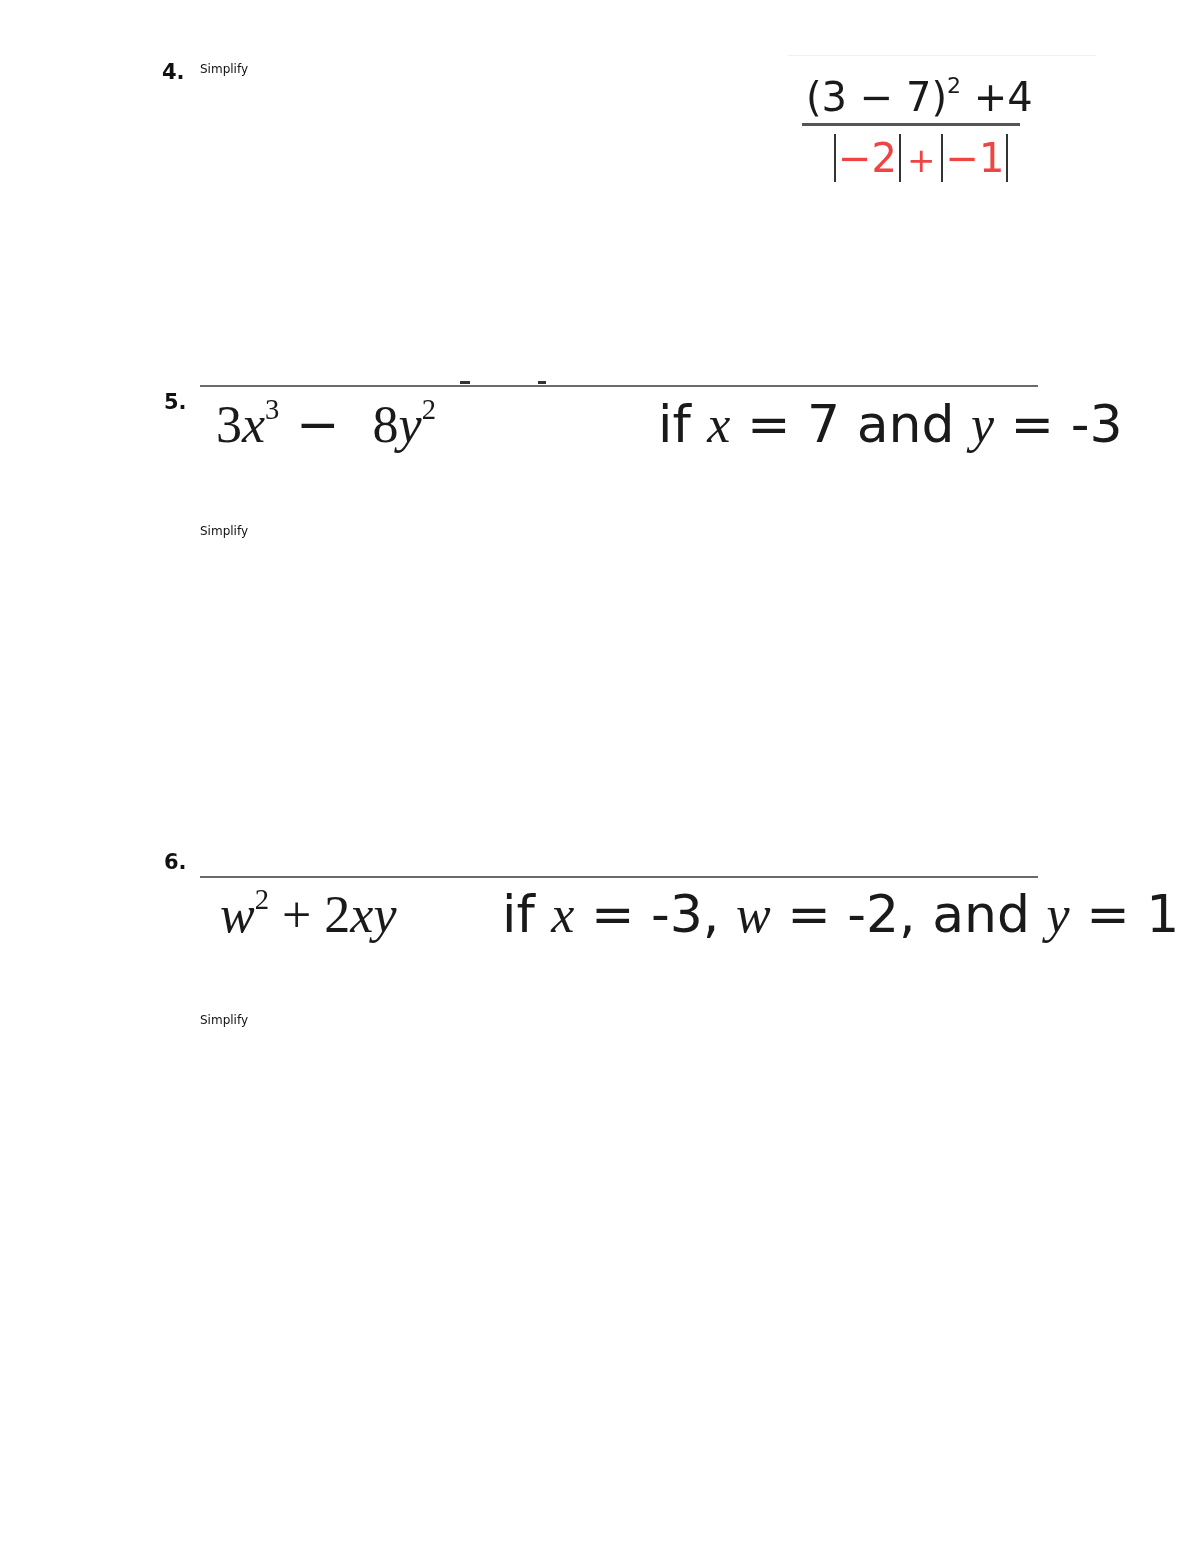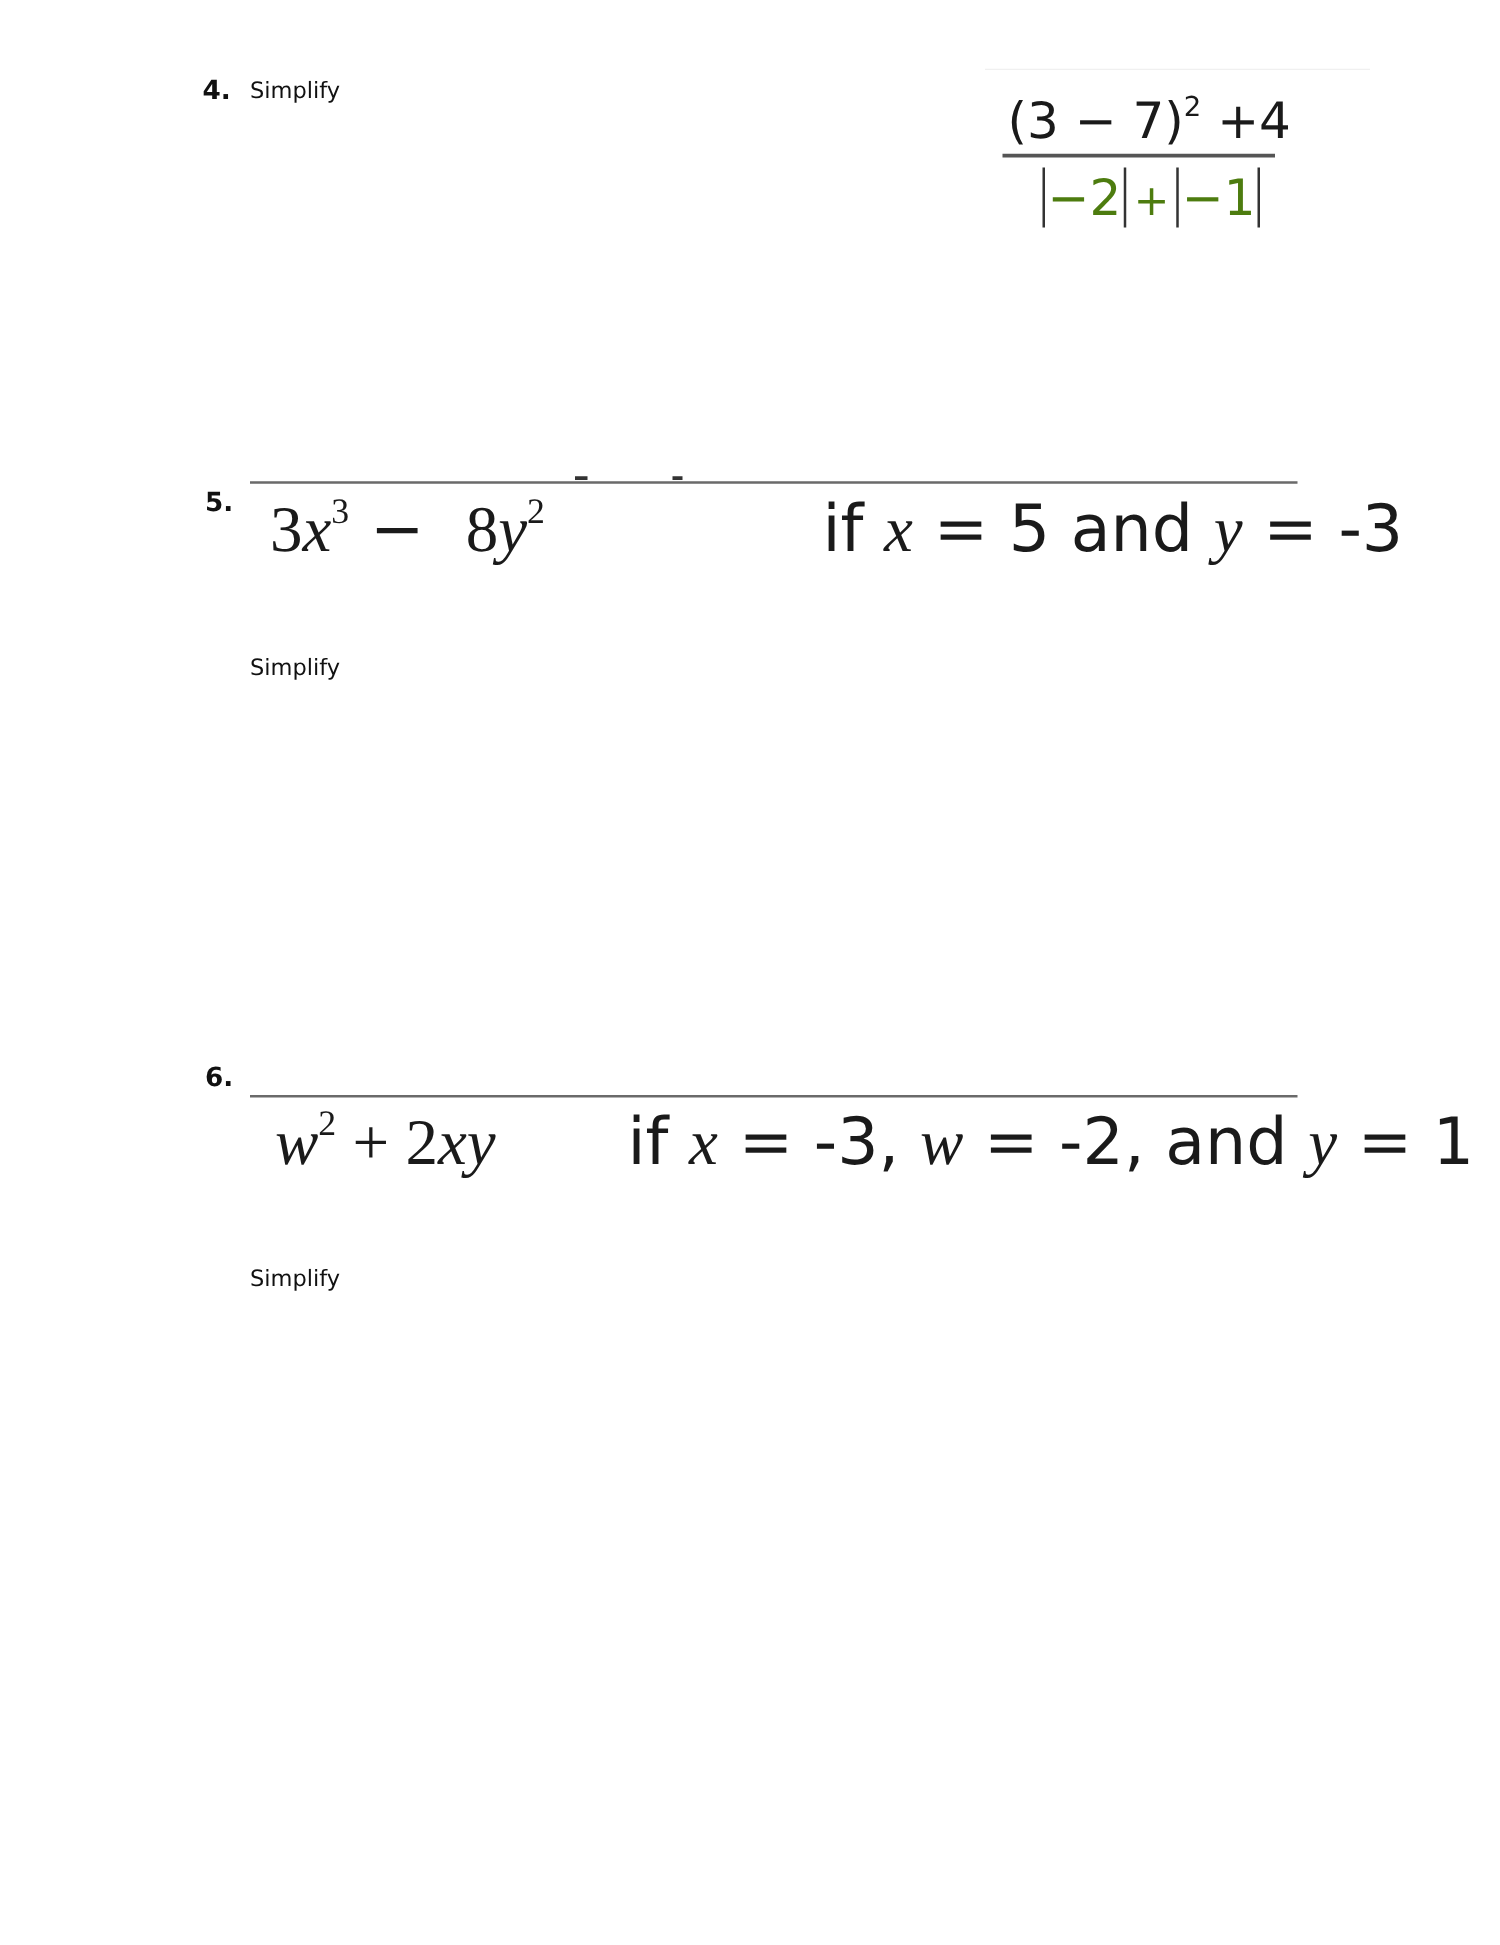--- a/index.html
+++ b/index.html
@@ -1,29 +1,29 @@
 <!DOCTYPE html>
 <html><head>
 <meta charset="utf-8">
 <style>
   html, body { margin: 0; padding: 0; background: #ffffff; }
   body { width: 1200px; height: 1556px; position: relative; overflow: hidden;
          font-family: "Liberation Sans", sans-serif; color: #111; }
   .abs { position: absolute; }
   .qnum { font-family: "DejaVu Sans", sans-serif; font-weight: bold; font-size: 21px; color: #111; }
-  .label { font-family: "DejaVu Sans", sans-serif; font-size: 18px; color: #111; }
+  .label { font-family: "DejaVu Sans", sans-serif; font-size: 12px; color: #111; }
   .math { font-family: "Liberation Serif", serif; font-style: italic; }
   .sans { font-family: "DejaVu Sans", sans-serif; font-style: normal; }
   .rule { position: absolute; height: 2px; background: #6a6a6a; }
   .faint-rule { position: absolute; height: 1px; background: #f0f0f0; }
   .mathimg { font-size: 52px; line-height: 1; color: #1a1a1a; white-space: nowrap; }
   sup { font-size: 0.55em; vertical-align: 0.8em; line-height: 0; }
   .frac-num { position: absolute; left: 806px; top: 74px; font-family: "DejaVu Sans", sans-serif; font-size: 40px; color: #1a1a1a; white-space: nowrap; }
   .frac-bar { position: absolute; left: 802px; top: 123px; width: 218px; height: 3px; background: #555; }
-  .frac-den { position: absolute; left: 832px; top: 134px; font-family: "DejaVu Sans", sans-serif; font-size: 40px; color: #4d7c0f; white-space: nowrap; }
+  .frac-den { position: absolute; left: 832px; top: 134px; font-family: "DejaVu Sans", sans-serif; font-size: 40px; color: #ef4444; white-space: nowrap; }
   .abs-bar { display: inline-block; width: 2px; height: 48px; background: #333; vertical-align: -10px; margin: 0 2px; }
 </style>
 </head>
 <body>
 
 <div class="abs qnum" style="left:162px; top:60px;">4.</div>
 <div class="abs label" style="left:200px; top:62px;">Simplify</div>
 
 <div>
   <div class="faint-rule" style="left:788px; top:55px; width:308px;"></div>
@@ -34,21 +34,21 @@
 
 <div class="abs qnum" style="left:164px; top:390px;">5.</div>
 <div class="rule" style="left:200px; top:385px; width:838px;"></div>
 <div class="rule" style="left:460px; top:381px; width:10px; height:3px; background:#333;"></div>
 <div class="rule" style="left:538px; top:381px; width:8px; height:3px; background:#333;"></div>
 
 <div class="abs mathimg" style="left:216px; top:398px;">
   <span class="math" style="font-style:normal;">3</span><span class="math">x</span><sup class="math" style="font-style:normal;">3</sup><span class="sans" style="white-space:pre;"> −  </span><span class="math" style="font-style:normal;">8</span><span class="math">y</span><sup class="math" style="font-style:normal;">2</sup>
 </div>
 <div class="abs mathimg" style="left:658px; top:398px;">
-  <span class="sans" style="white-space:pre;">if </span><span class="math">x</span><span class="sans" style="white-space:pre;"> = 5 and </span><span class="math">y</span><span class="sans" style="white-space:pre;"> = -3</span>
+  <span class="sans" style="white-space:pre;">if </span><span class="math">x</span><span class="sans" style="white-space:pre;"> = 7 and </span><span class="math">y</span><span class="sans" style="white-space:pre;"> = -3</span>
 </div>
 <div class="abs label" style="left:200px; top:524px;">Simplify</div>
 
 <div class="abs qnum" style="left:164px; top:850px;">6.</div>
 <div class="rule" style="left:200px; top:876px; width:838px;"></div>
 
 <div class="abs mathimg" style="left:220px; top:888px;">
   <span class="math">w</span><sup class="math" style="font-style:normal;">2</sup><span class="math" style="font-style:normal; white-space:pre;"> + 2</span><span class="math">xy</span>
 </div>
 <div class="abs mathimg" style="left:502px; top:888px;">

